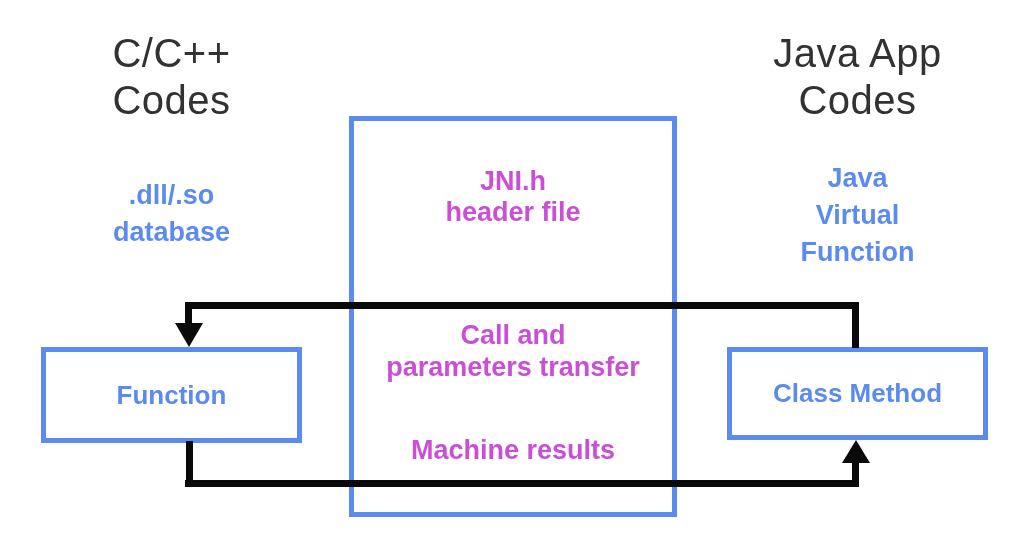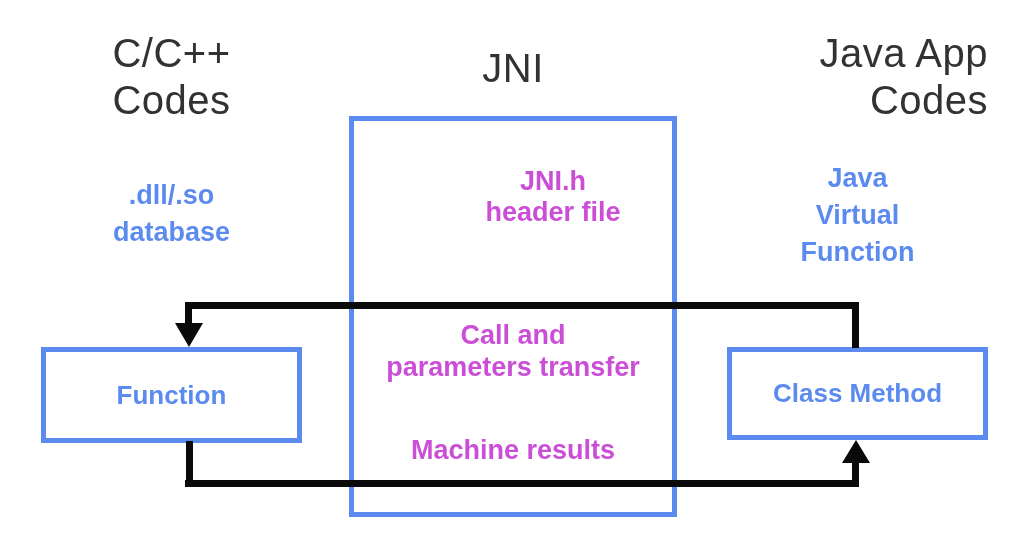--- a/index.html
+++ b/index.html
@@ -83,40 +83,37 @@
     left: 842px; top: 440px;
     width: 0; height: 0;
     border-left: 14px solid transparent;
     border-right: 14px solid transparent;
     border-bottom: 23px solid var(--line, #0a0a0a);
   }
 
   
   .left-heading   { left: 41px;  top: 30px;  width: 261px; }
   .center-heading { left: 349px; top: 45px;  width: 328px; }
-  .right-heading  { left: 727px; top: 30px;  width: 261px; text-align: right; }
+  .right-heading  { left: 727px; top: 30px;  width: 261px; }
   .left-sub       { left: 41px;  top: 177px; width: 261px; }
   .right-sub      { left: 727px; top: 160px; width: 261px; }
-  .header-file    { left: 349px; top: 166px; width: 328px; line-height: 31px; margin-left: 40px; }
+  .header-file    { left: 349px; top: 166px; width: 328px; line-height: 31px; }
   .call-transfer  { left: 349px; top: 319px; width: 328px; line-height: 32px; }
   .return-results { left: 349px; top: 435px; width: 328px; line-height: 31px; }
 </style>
 </head>
 <body>
 
 <div class="canvas">
 
   <div class="abs heading left-heading">
     <div>C/C++</div>
     <div>Codes</div>
   </div>
 
-  <div class="abs heading center-heading">
-    <div>JNI</div>
-  </div>
 
   <div class="abs heading right-heading">
     <div>Java App</div>
     <div>Codes</div>
   </div>
 
   <div class="abs blue-sub left-sub">
     <div>.dll/.so</div>
     <div>database</div>
   </div>

